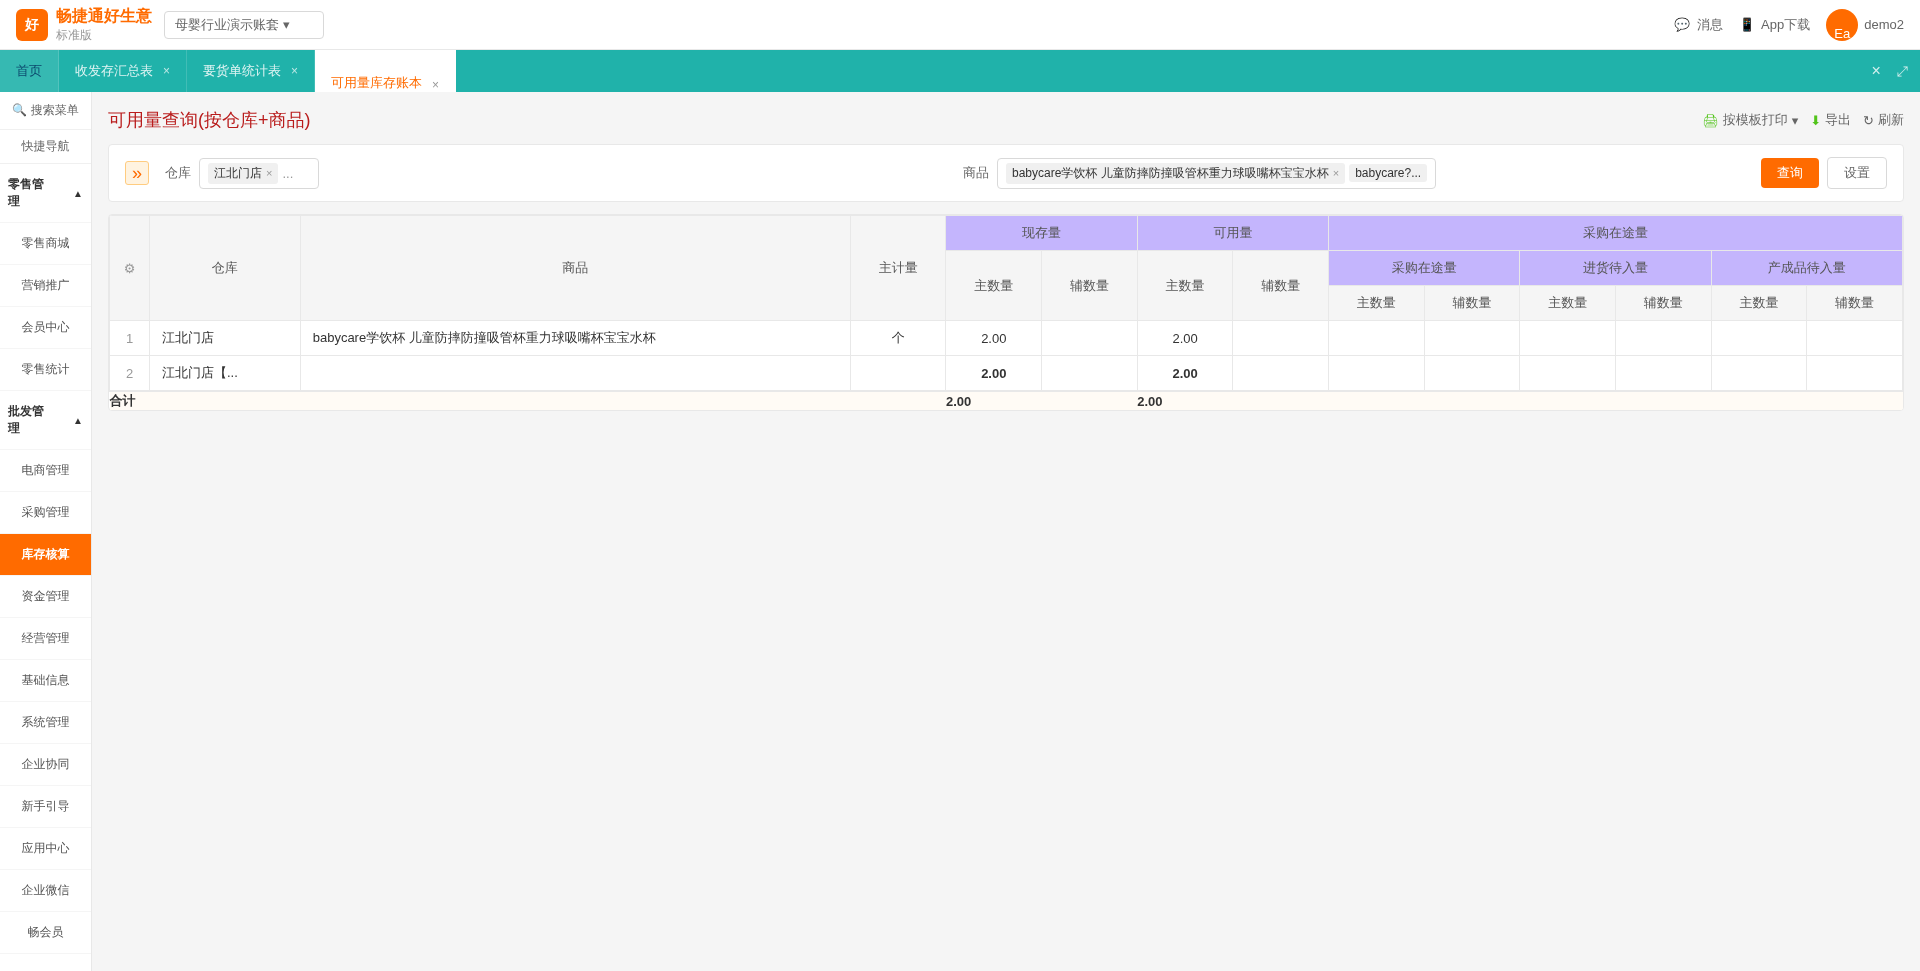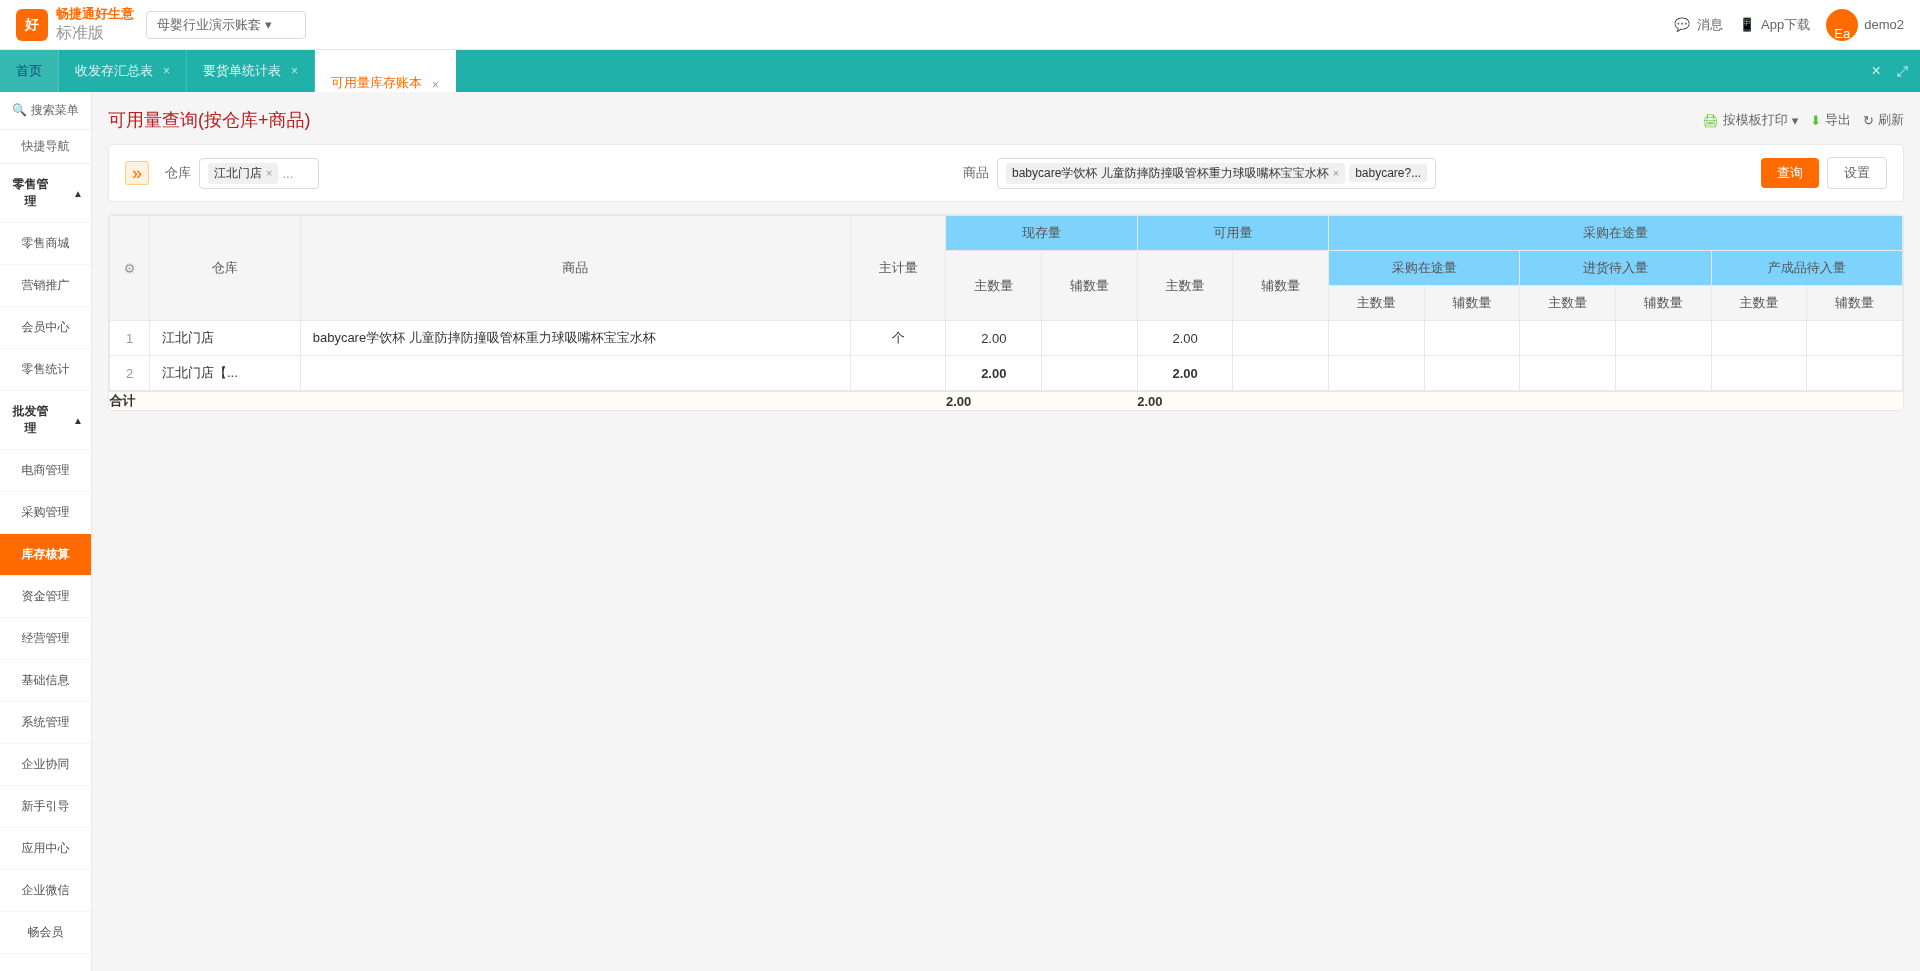--- a/index.html
+++ b/index.html
@@ -13,22 +13,22 @@
       align-items: center;
       padding: 0 16px;
       border-bottom: 1px solid #e8e8e8;
       justify-content: space-between;
       flex-shrink: 0;
     }
     .top-bar-left { display: flex; align-items: center; gap: 12px; }
     .logo-area { display: flex; align-items: center; gap: 8px; }
     .logo-icon { width: 32px; height: 32px; background: #ff6b00; border-radius: 6px; display: flex; align-items: center; justify-content: center; color: white; font-size: 14px; font-weight: bold; }
     .logo-text { display: flex; flex-direction: column; }
-    .logo-text-main { font-size: 13px; color: #ff6b00; font-weight: bold; }
-    .logo-text-sub { font-size: 16px; color: #999; }
+    .logo-text-main { font-size: 16px; color: #ff6b00; font-weight: bold; }
+    .logo-text-sub { font-size: 12px; color: #999; }
     .industry-selector { display: flex; align-items: center; gap: 4px; padding: 4px 10px; border: 1px solid #d9d9d9; border-radius: 4px; cursor: pointer; color: #666; font-size: 13px; min-width: 160px; }
     .top-bar-right { display: flex; align-items: center; gap: 16px; }
     .top-right-item { display: flex; align-items: center; gap: 6px; color: #666; font-size: 13px; cursor: pointer; }
     .avatar { width: 32px; height: 32px; border-radius: 50%; background: #ff6b00; display: flex; align-items: flex-end; justify-content: center; color: white; font-size: 13px; }
 
     
     .nav-tabs {
       height: 42px;
       background: #20b2aa;
       display: flex;
@@ -68,21 +68,20 @@
       border-right: 1px solid #e8e8e8;
       display: flex;
       flex-direction: column;
       overflow-y: auto;
       flex-shrink: 0;
     }
     .sidebar-search { padding: 10px 8px; font-size: 12px; color: #666; cursor: pointer; border-bottom: 1px solid #f0f0f0; text-align: center; }
     .sidebar-nav { padding: 8px 0; font-size: 12px; color: #666; cursor: pointer; border-bottom: 1px solid #f0f0f0; text-align: center; }
     .sidebar-item {
       padding: 12px 8px;
-      text-align: center;
       font-size: 12px;
       color: #555;
       cursor: pointer;
       display: flex;
       align-items: center;
       justify-content: center;
       gap: 20px;
       border-bottom: 1px solid #f5f5f5;
     }
     .sidebar-item.active { background: #ff6b00; color: white; font-weight: bold; }
@@ -151,21 +150,21 @@
     thead tr { background: #f5f5f5; }
     thead th {
       border: 1px solid #e8e8e8;
       padding: 8px 12px;
       text-align: center;
       color: #555;
       font-weight: 500;
       white-space: nowrap;
     }
     thead .group-header {
-      background: #7dd3fc;
+      background: #c4b5fd;
     }
     tbody tr { background: #fff; }
     tbody td {
       border: 1px solid #e8e8e8;
       padding: 8px 12px;
       text-align: center;
       color: #333;
     }
     tbody td.text-left { text-align: left; }
     .row-index { color: #999; }

